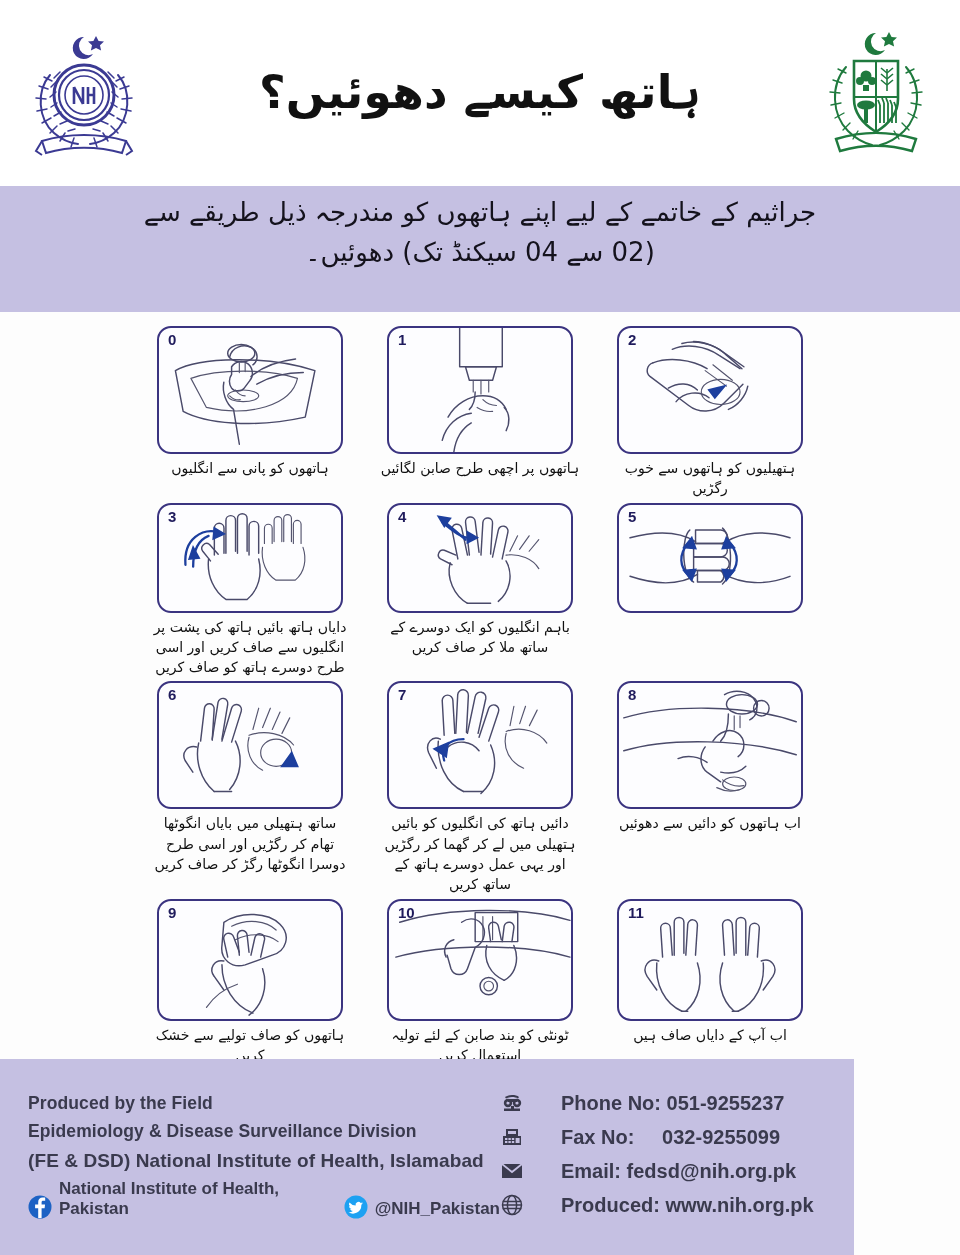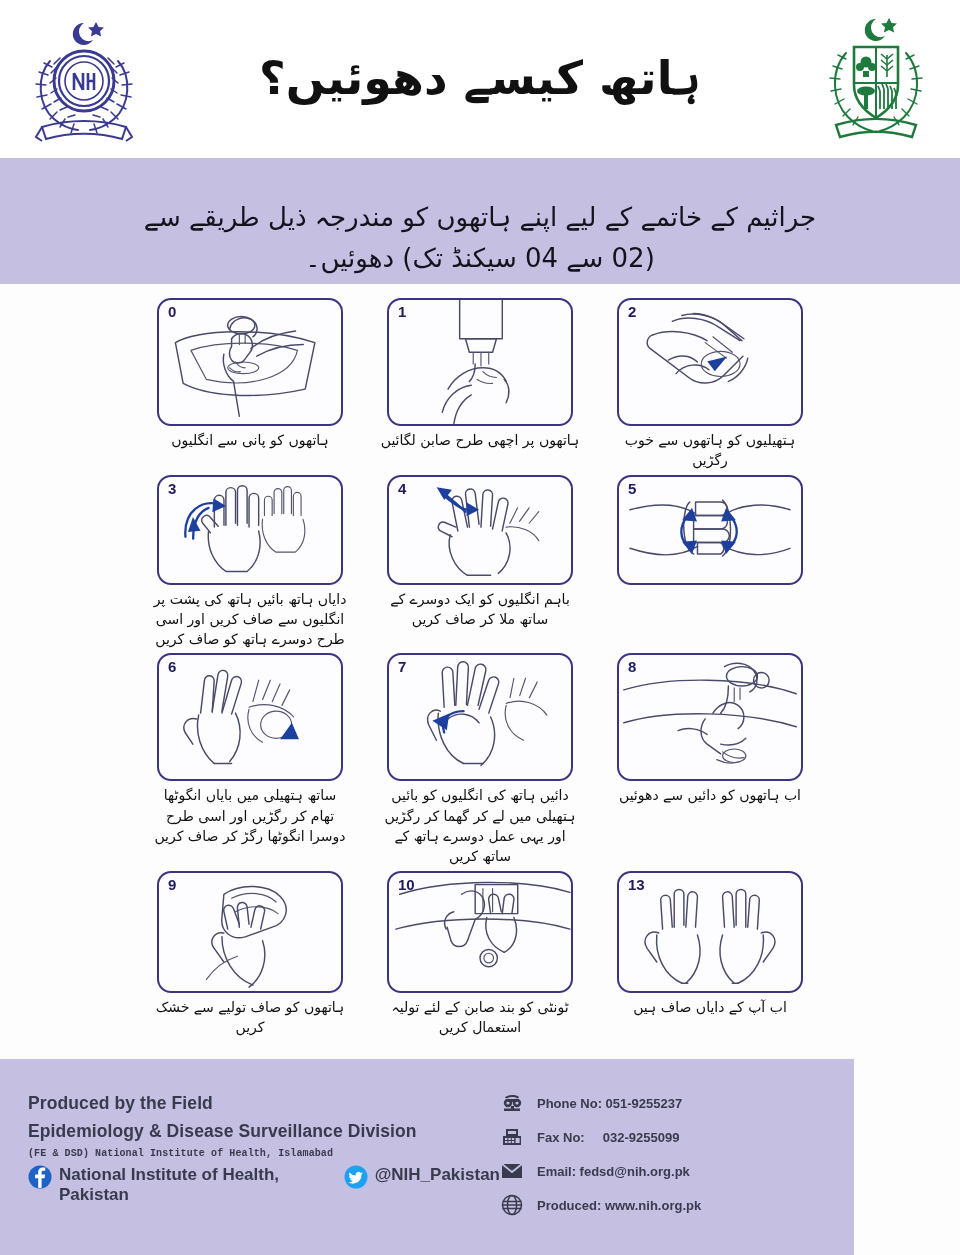--- a/index.html
+++ b/index.html
@@ -5,38 +5,38 @@
   html,body{margin:0;padding:0;}
   body{
     width:960px;height:1255px;overflow:hidden;
     background:#ffffff;
     font-family:"Liberation Sans",sans-serif;
   }
   .poster{position:relative;width:960px;height:1255px;background:#fdfdfd;}
 
   
   .header{
-    position:relative;height:158px;background:#ffffff;
+    position:relative;height:186px;background:#ffffff;
     display:flex;align-items:center;justify-content:space-between;
     padding:0 18px;box-sizing:border-box;
   }
   .emblem{width:132px;height:140px;flex:0 0 auto;}
   .emblem svg{display:block;width:100%;height:100%;}
   .title-wrap{flex:1 1 auto;text-align:center;padding:0 10px;}
   .urdu-title{
     font-family:"DejaVu Sans","Liberation Sans",sans-serif;
     font-size:46px;line-height:1.25;color:#111111;
     direction:rtl;unicode-bidi:bidi-override;font-weight:600;
     letter-spacing:1px;
   }
 
   
   .subtitle-band{
     background:#c5c0e2;height:126px;box-sizing:border-box;
-    display:flex;flex-direction:column;align-items:center;justify-content:flex-end;
+    display:flex;flex-direction:column;align-items:center;justify-content:flex-start;
     padding:6px 70px;
   }
   .subtitle-line{
     direction:rtl;unicode-bidi:bidi-override;
     font-family:"DejaVu Sans","Liberation Sans",sans-serif;
     font-size:26px;line-height:1.55;color:#14121c;text-align:center;
     white-space:nowrap;
   }
 
   
@@ -78,25 +78,25 @@
     position:absolute;left:0;bottom:0;width:854px;height:196px;
     background:#c5c0e2;box-sizing:border-box;
     display:flex;align-items:flex-start;padding:30px 24px 0 28px;
   }
   .foot-left{flex:1 1 auto;}
   .foot-right{flex:0 0 auto;width:330px;padding-top:2px;}
   .fl-line{
     font-size:17.5px;font-weight:bold;color:#3a3a4e;
     line-height:1.62;letter-spacing:.1px;
   }
-  .fl-line.small{font-size:10px;font-family:Liberation Mono, monospace;}
-  .social-row{display:flex;align-items:flex-start;gap:7px;margin-top:3px;}
+  .fl-line.small{font-size:19px;}
+  .social-row{display:flex;align-items:flex-end;gap:7px;margin-top:3px;}
   .social-row .txt{font-size:17px;font-weight:bold;color:#3a3a4e;}
   .contact-row{display:flex;align-items:center;gap:13px;margin-bottom:10px;}
-  .contact-row .txt{font-size:13px;font-weight:bold;color:#3a3a4e;white-space:pre;}
+  .contact-row .txt{font-size:20px;font-weight:bold;color:#3a3a4e;white-space:pre;margin-left:24px;}
   .ico{width:24px;height:24px;flex:0 0 auto;display:block;}
   .ico svg{display:block;width:24px;height:24px;}
 </style>
 </head>
 <body>
 
 <div class="poster">
 
   <div class="header">
 
@@ -447,21 +447,21 @@
             </g>
             <circle class="ln" cx="102" cy="88" r="9"></circle>
             <circle class="ln2" cx="102" cy="88" r="5"></circle>
           </svg>
         </div>
         <div class="caption">ٹونٹی کو بند صابن کے لئے تولیہ استعمال کریں</div>
       </div>
 
       <div class="cell">
         <div class="panel">
-          <span class="stepnum">13</span>
+          <span class="stepnum">11</span>
           <svg viewBox="0 0 186 122">
             <g class="ln">
               <path d="M44 58 l-2 -30 a5 5 0 0 1 10 0 l2 28"></path>
               <path d="M56 56 v-34 a5 5 0 0 1 10 0 v32"></path>
               <path d="M68 56 l2 -32 a5 5 0 0 1 10 1 l-2 31"></path>
               <path d="M40 62 c-10 -4 -18 6 -12 16 l10 14"></path>
               <path d="M38 64 c-2 22 8 42 26 50"></path>
               <path d="M80 64 c6 18 2 38 -12 50"></path>
               <path d="M64 114 h6"></path>
             </g>

